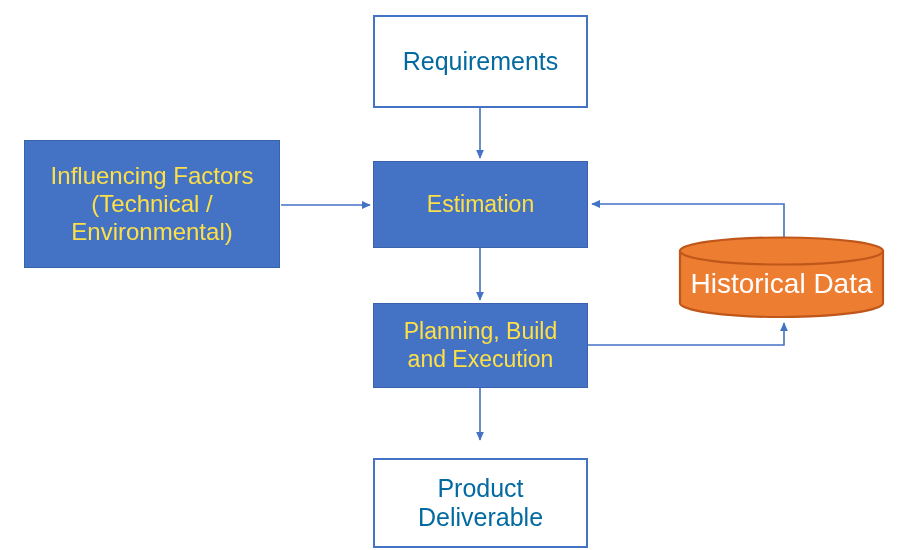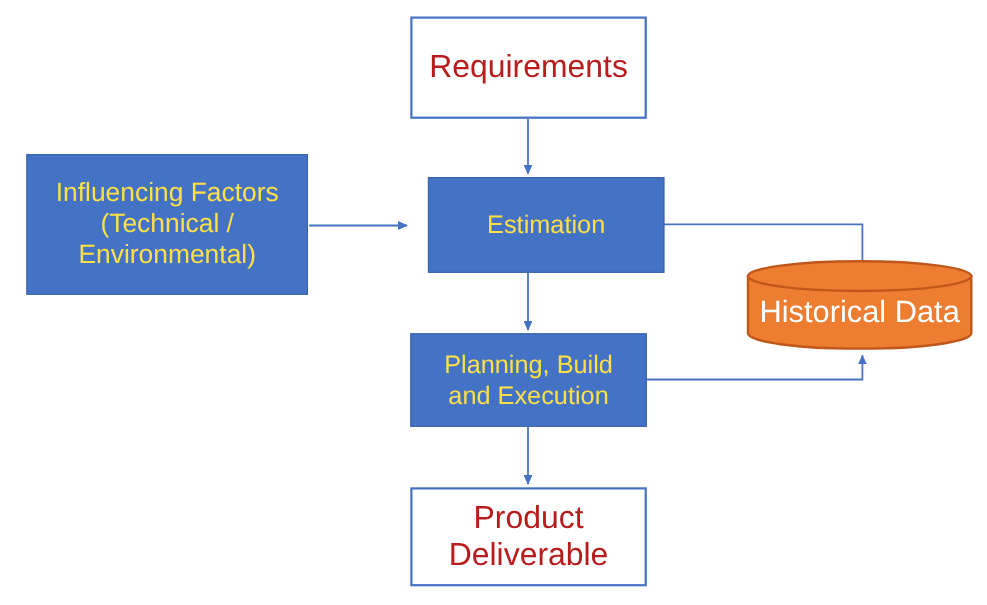--- a/index.html
+++ b/index.html
@@ -24,45 +24,45 @@
     align-items: center;
     justify-content: center;
     text-align: center;
     line-height: 1.18;
     white-space: pre-line;
     z-index: 3;
   }
   .node-outline {
     background: #ffffff;
     border: 2px solid #4472C4;
-    color: #b91c1c;
-    font-size: 29px;
+    color: #0369a1;
+    font-size: 25px;
   }
   .node-filled {
     background: #4472C4;
     border: 1px solid #3A62AC;
     color: #fde047;
     font-size: 23px;
   }
   
   #node-requirements {
     left: 373px; top: 15px; width: 215px; height: 93px;
   }
   #node-influencing-factors {
     left: 24px; top: 140px; width: 256px; height: 128px;
     font-size: 24px;
   }
   #node-estimation {
-    left: 389px; top: 161px; width: 215px; height: 87px;
+    left: 373px; top: 161px; width: 215px; height: 87px;
   }
   #node-planning {
     left: 373px; top: 303px; width: 215px; height: 85px;
   }
   #node-product-deliverable {
-    left: 373px; top: 443px; width: 215px; height: 90px;
+    left: 373px; top: 458px; width: 215px; height: 90px;
   }
   
   #node-historical-data {
     position: absolute;
     left: 678px; top: 236px; width: 207px; height: 82px;
     z-index: 3;
   }
   #node-historical-data .cyl-svg {
     position: absolute;
     left: 0; top: 0;

